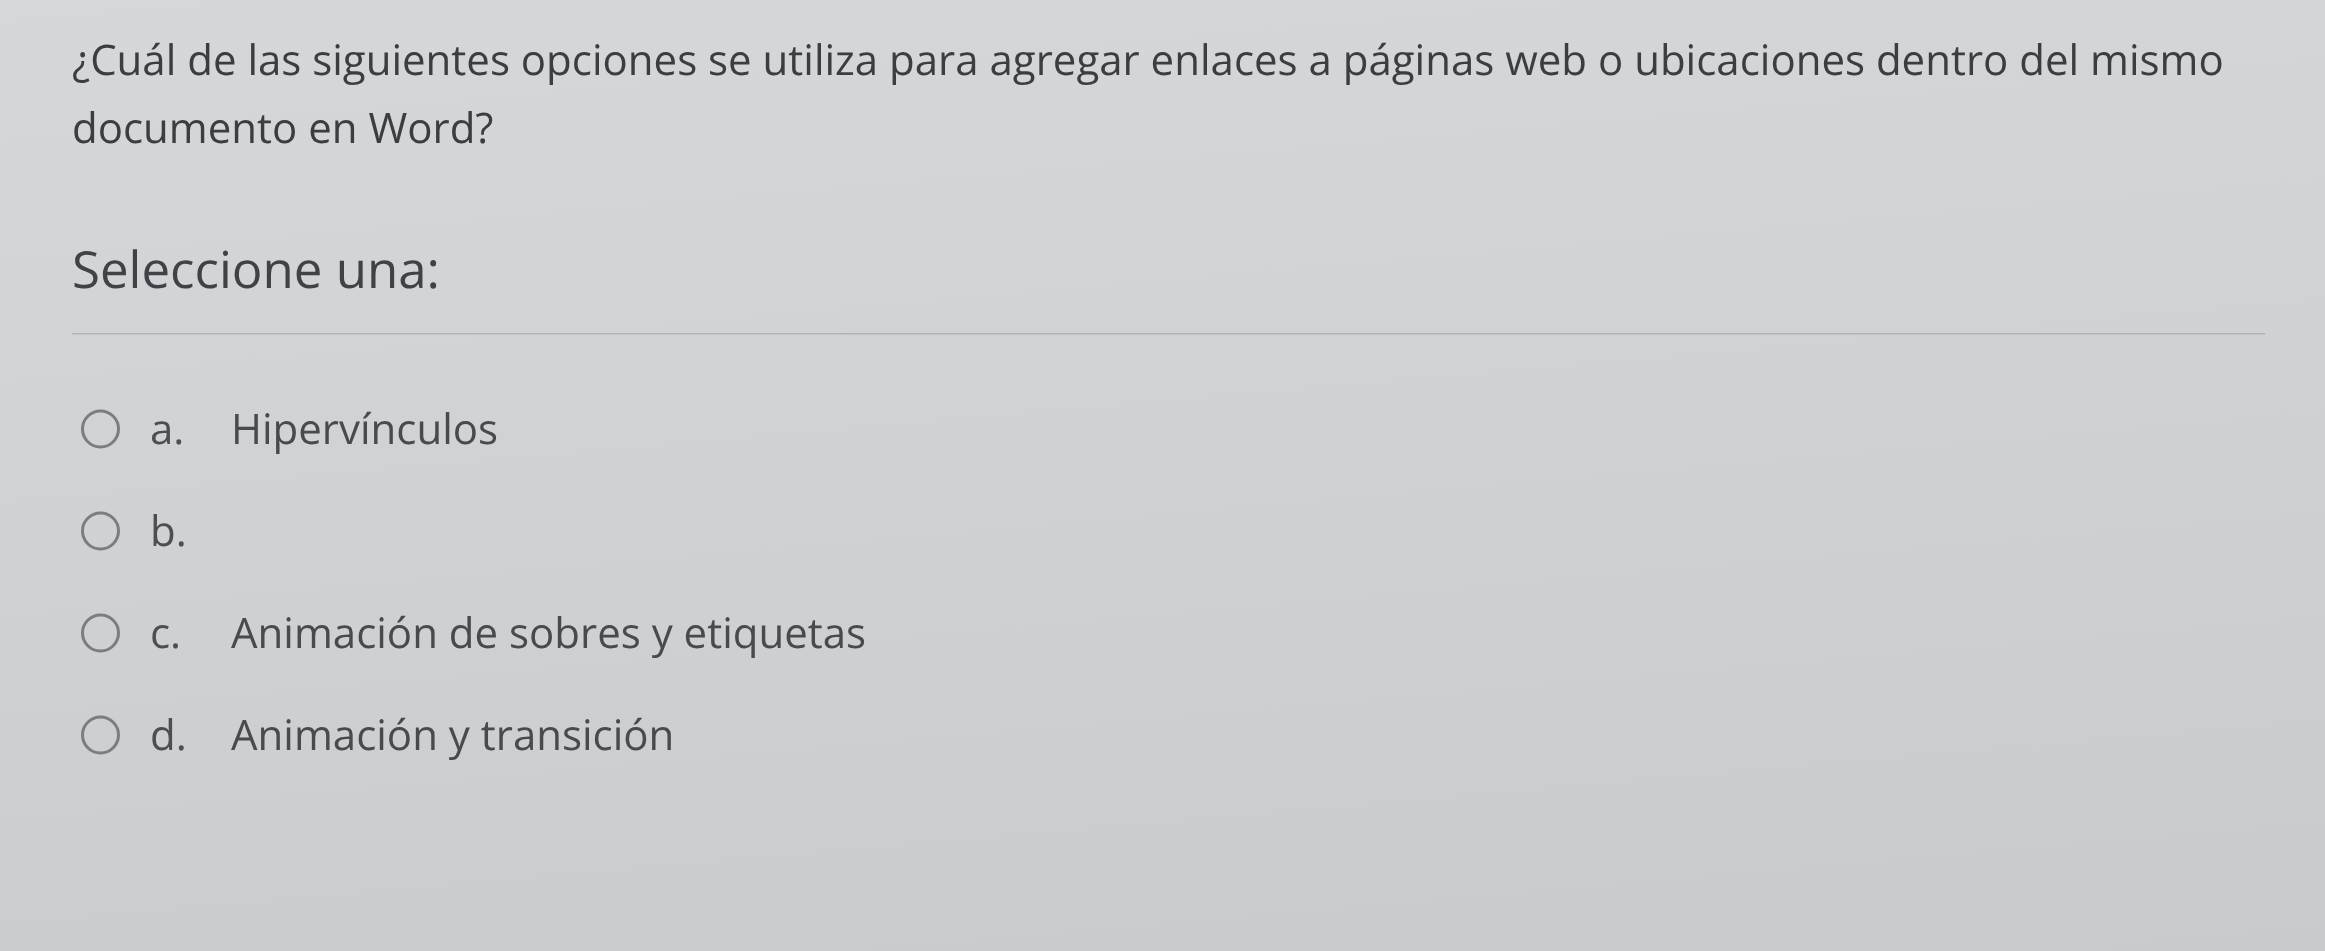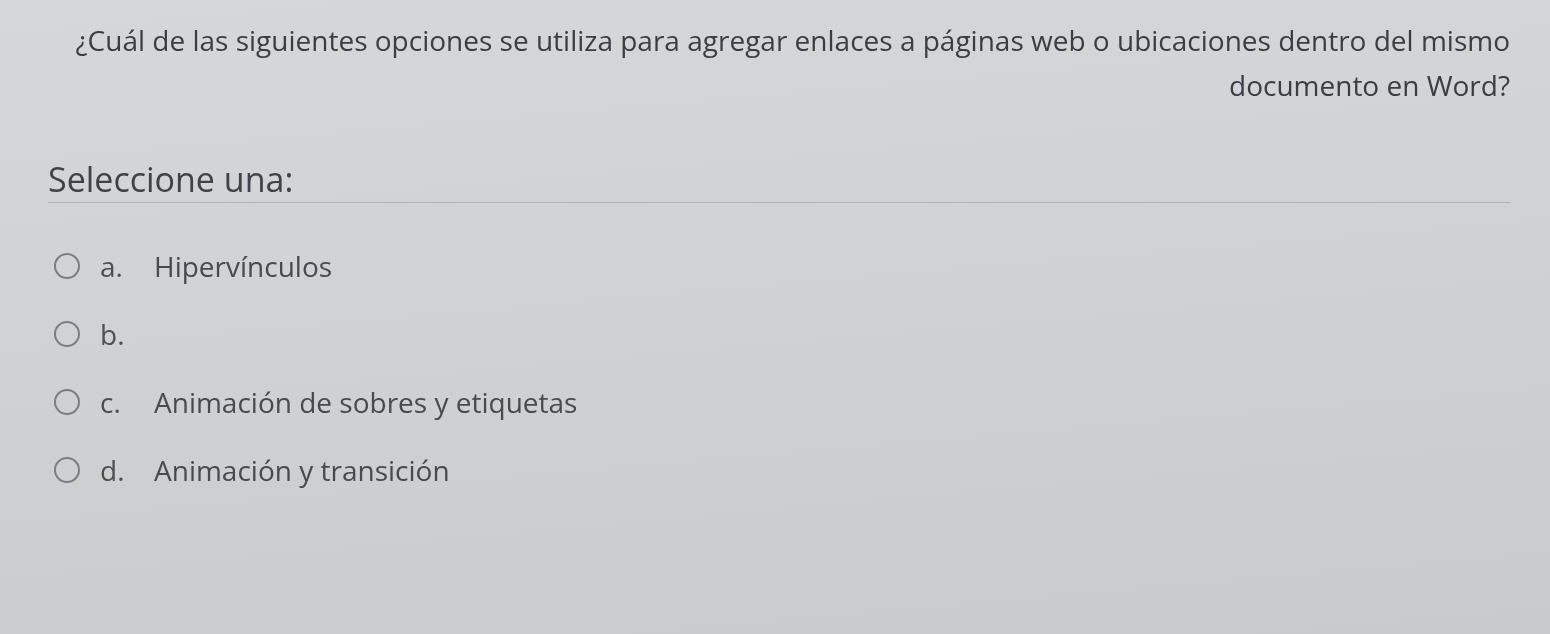--- a/index.html
+++ b/index.html
@@ -15,26 +15,26 @@
       color: #3a3e42;
       padding: 18px 40px 20px 48px;
       overflow: hidden;
     }
     .question-text {
       font-size: 28px;
       line-height: 1.6;
       color: #3a3e42;
       font-weight: 400;
       margin-bottom: 48px;
-      text-align: right;
     }
     .prompt-heading {
       font-size: 34px;
       color: #3f4246;
       font-weight: 400;
+      padding-bottom: 20px;
       border-bottom: 1px solid rgba(120,120,120,0.35);
       margin-bottom: 44px;
     }
     .options-list {
       display: flex;
       flex-direction: column;
       gap: 30px;
       padding-left: 6px;
     }
     .option-row {

